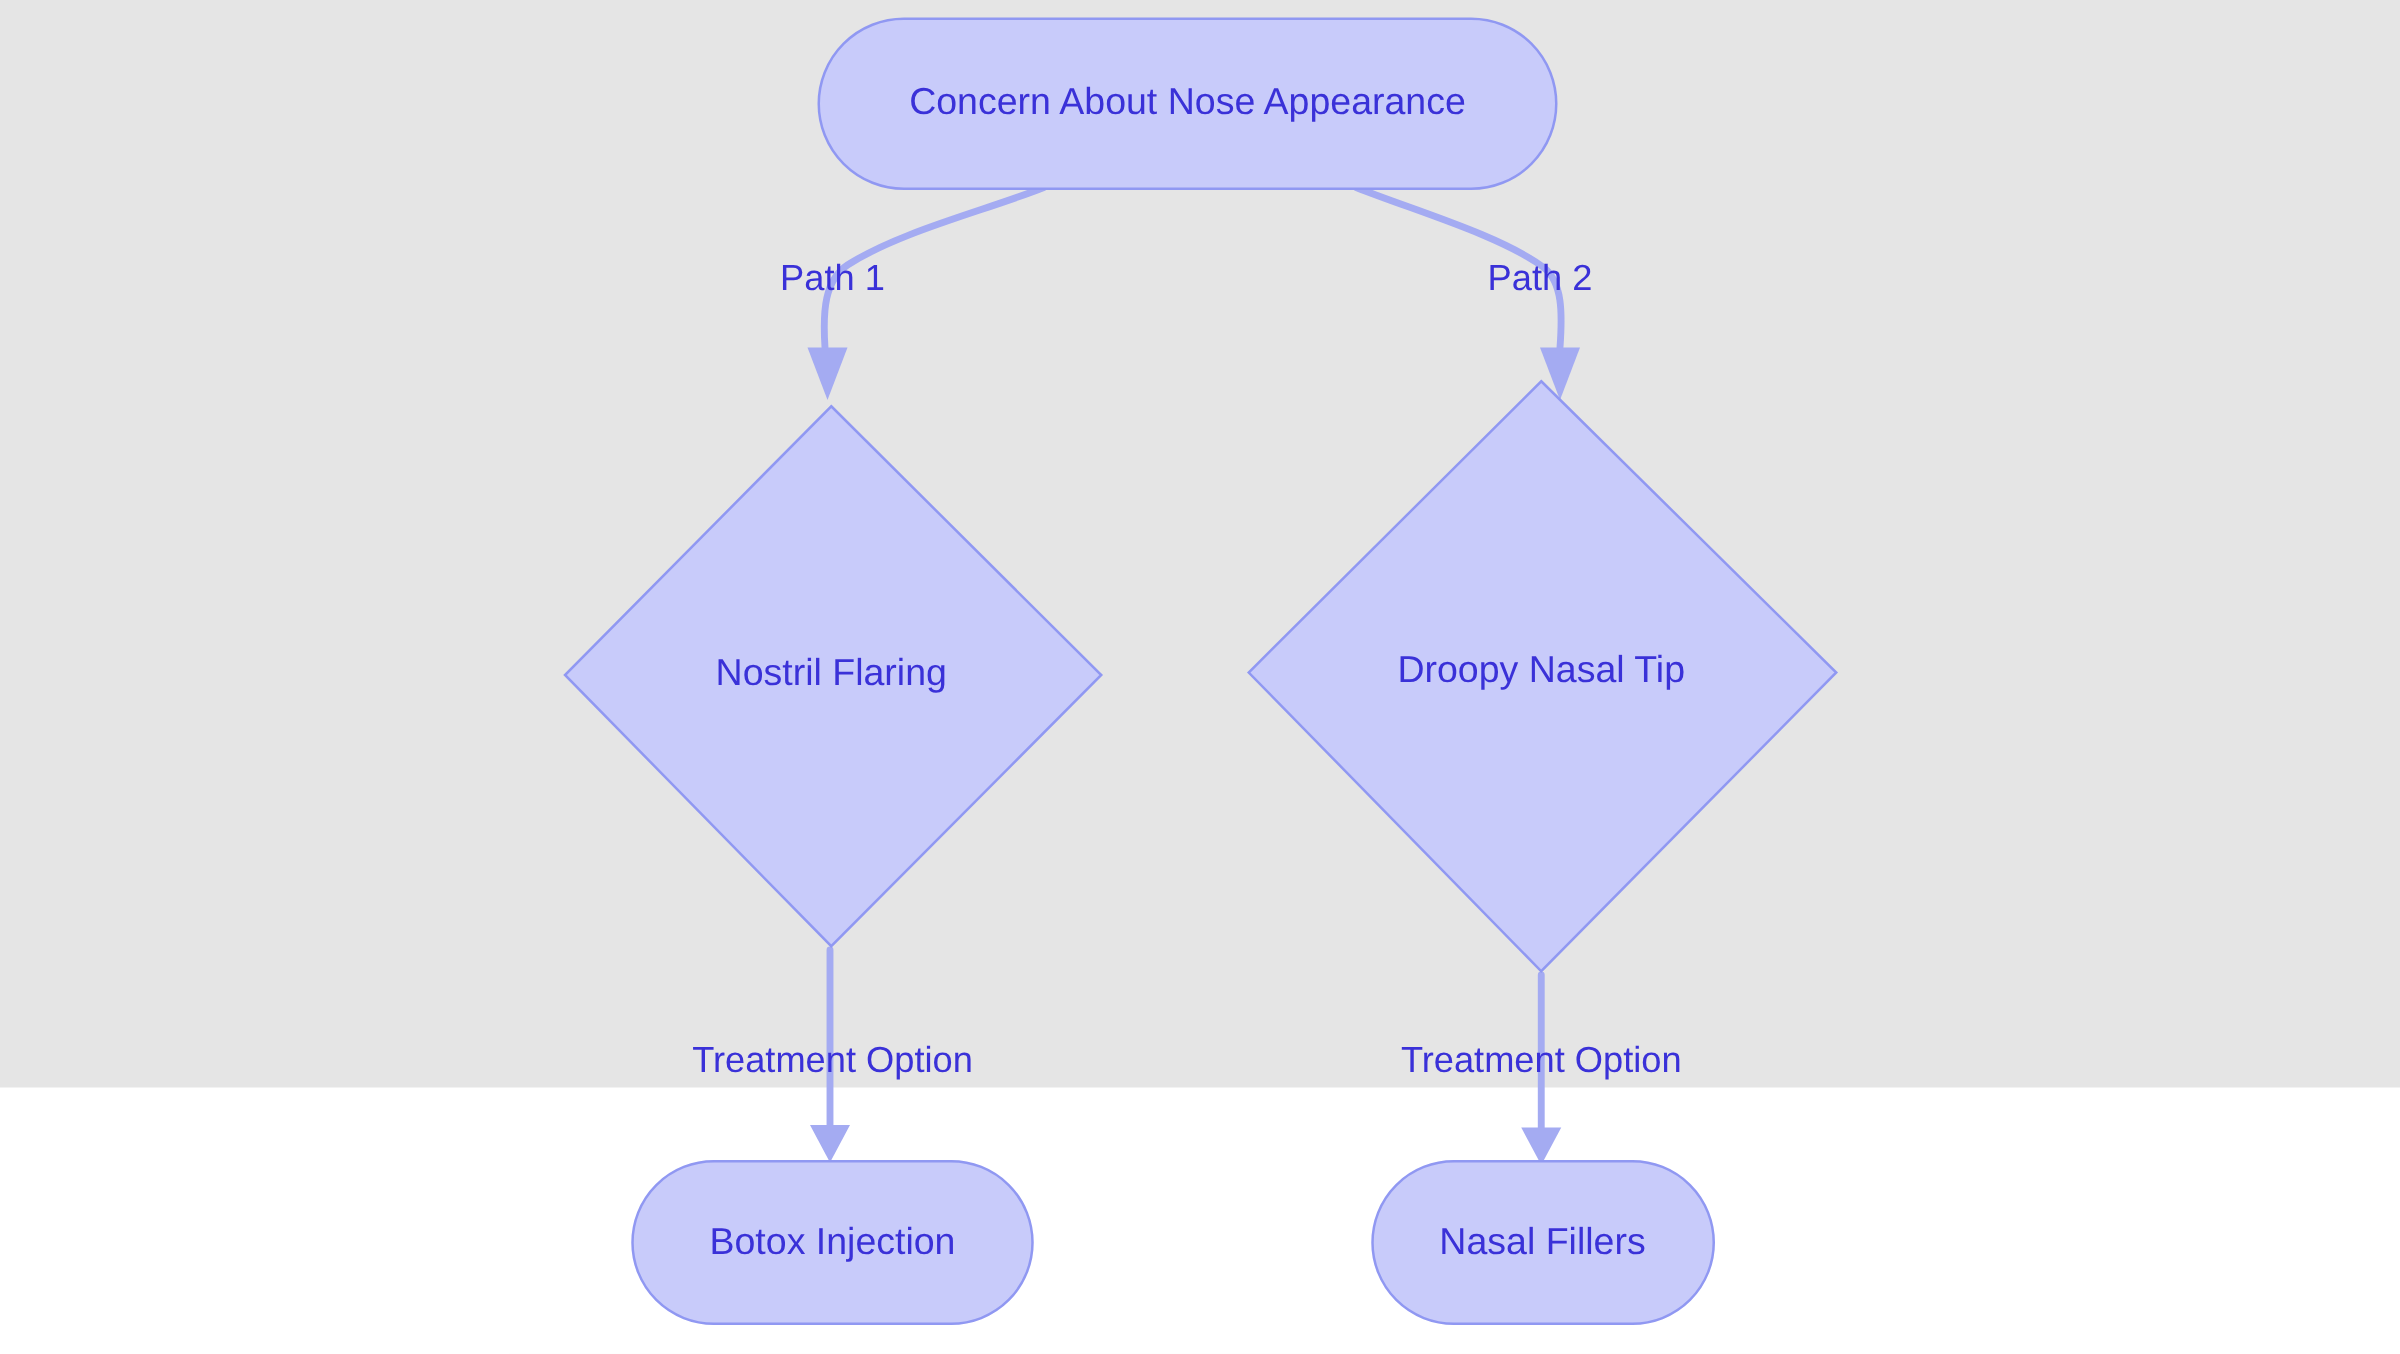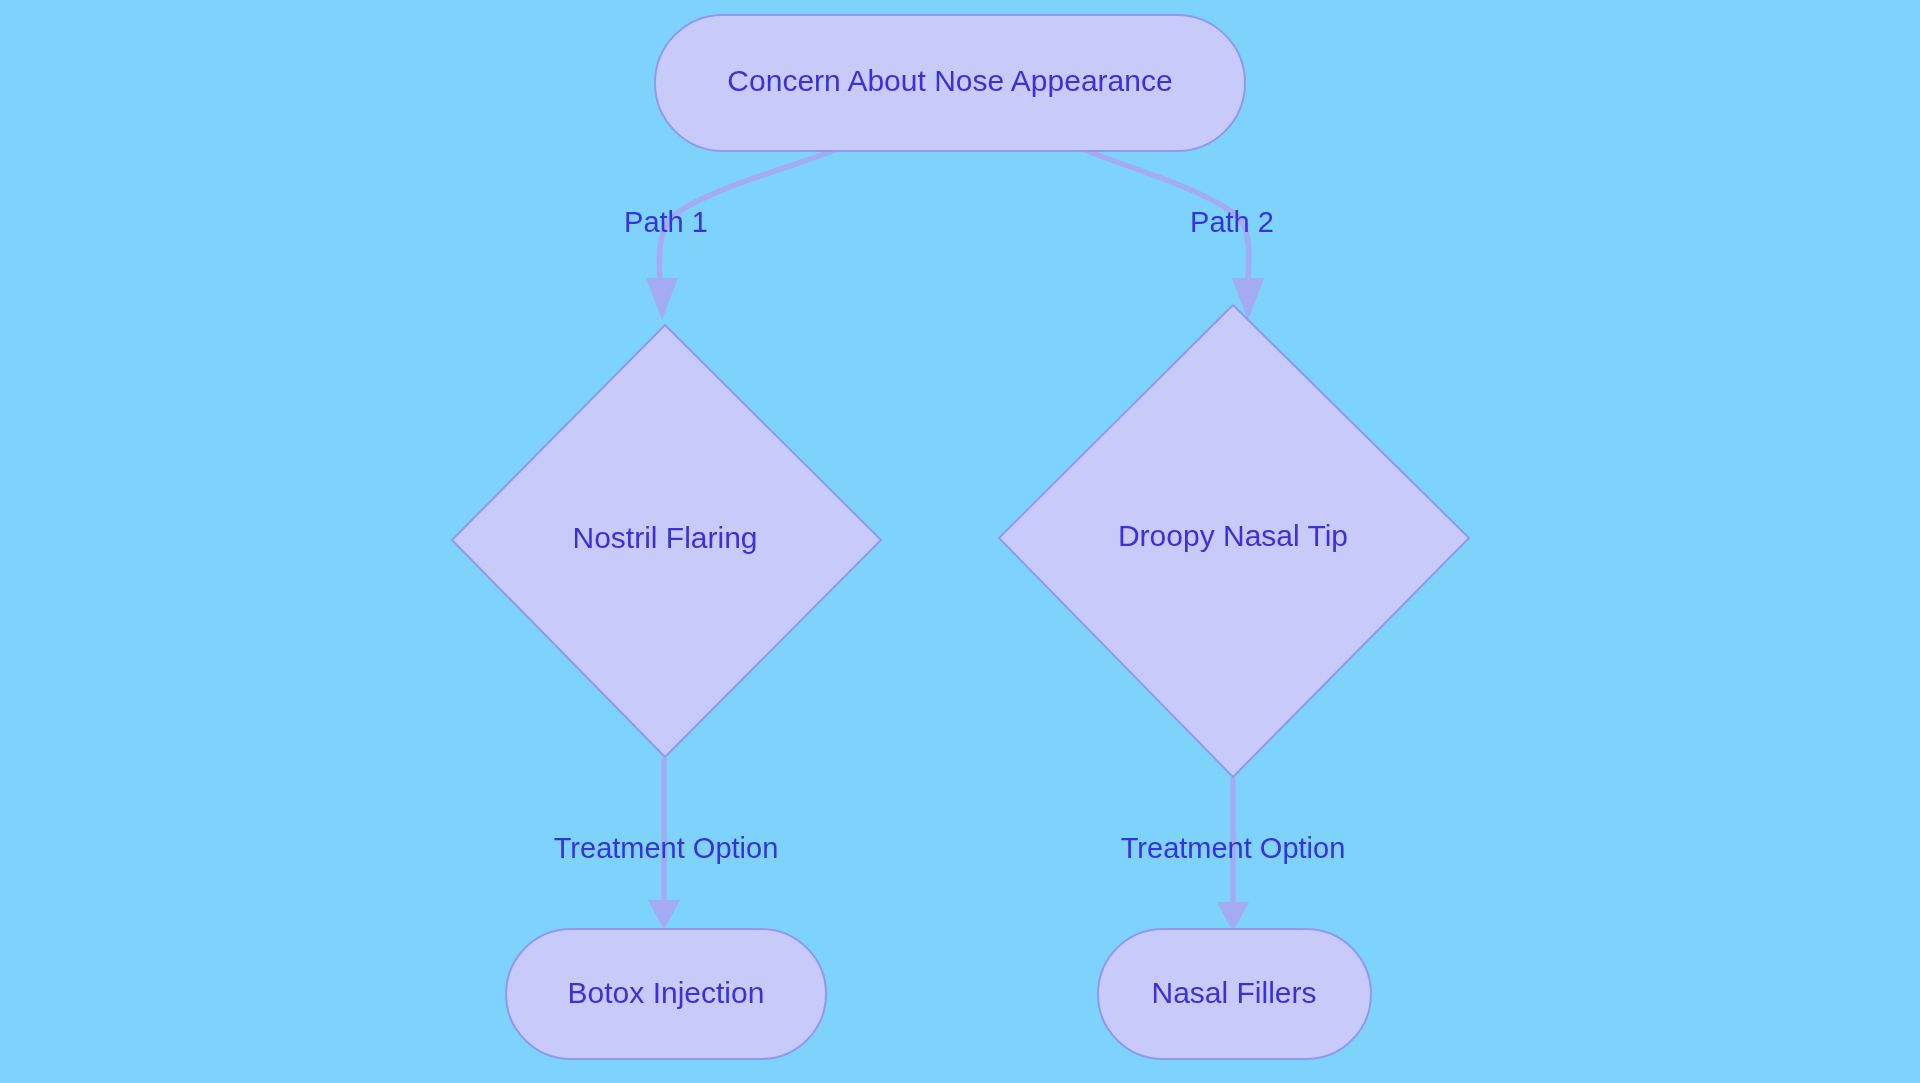--- a/index.html
+++ b/index.html
@@ -9,22 +9,22 @@
   }
   body {
     width: 1920px;
     height: 1083px;
     overflow: hidden;
     font-family: "Liberation Sans", sans-serif;
   }
   #flowchart-root {
     position: relative;
     width: 1920px;
-    height: 1083px;
-    background: #7dd3fc;
+    height: 870px;
+    background: #e5e5e5;
     text-align: right;
   }
   #flow-svg {
     position: absolute;
     inset: 0;
     width: 1920px;
     height: 1083px;
     display: block;
   }
   .node-shape {

